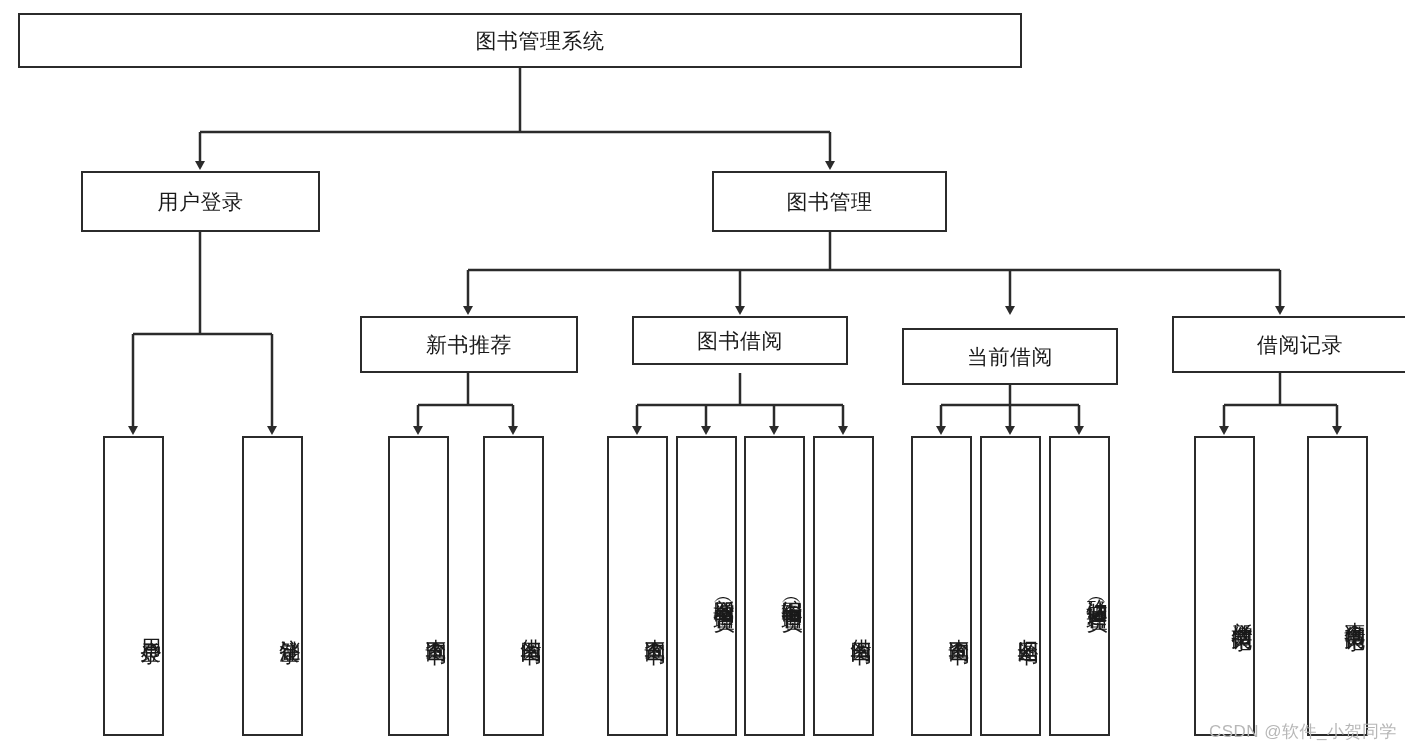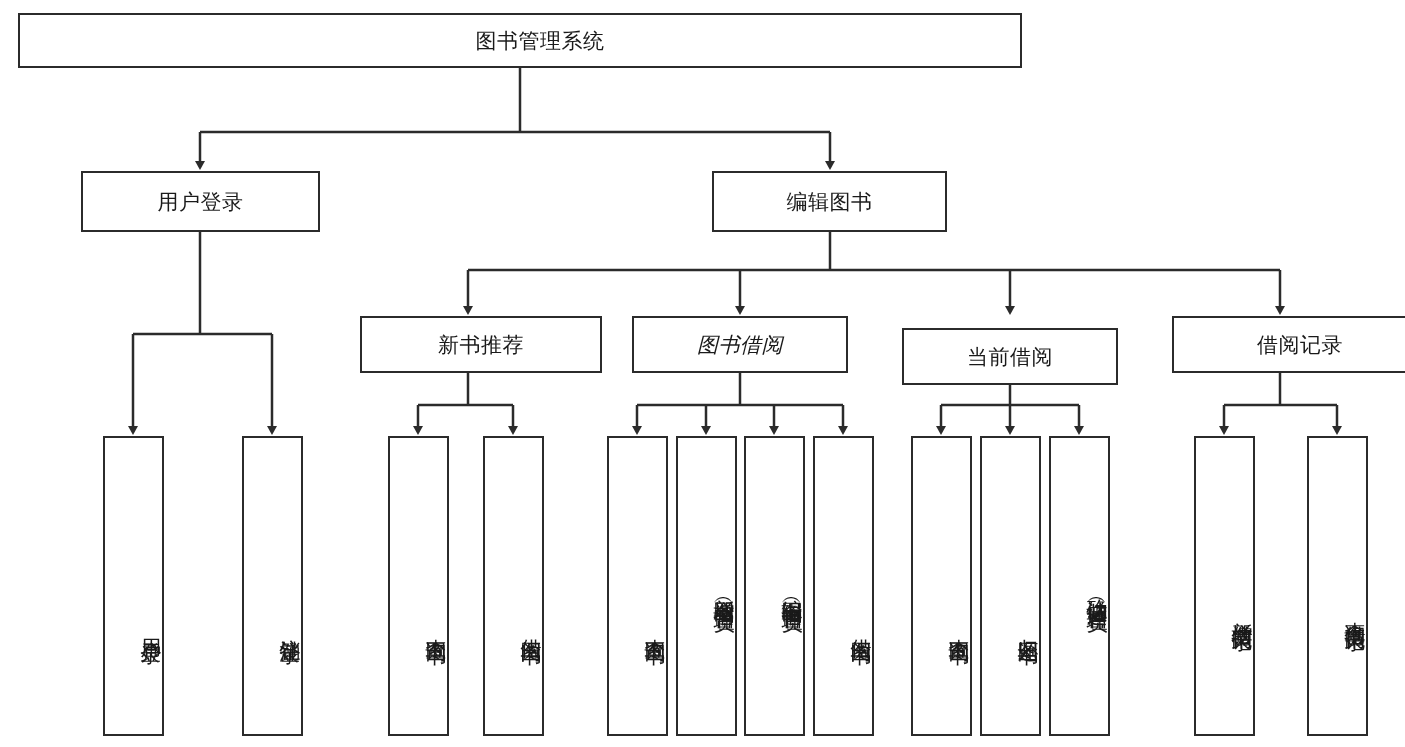--- a/index.html
+++ b/index.html
@@ -123,27 +123,27 @@
   </svg>
 
   <div class="node horiz" style="left:18px; top:13px; width:1004px; height:55px;padding-left:40px;">
     <span class="label">图书管理系统</span>
   </div>
 
   <div class="node horiz" style="left:81px; top:171px; width:239px; height:61px;">
     <span class="label">用户登录</span>
   </div>
   <div class="node horiz" style="left:712px; top:171px; width:235px; height:61px;">
-    <span class="label">编辑图书</span>
+    <span class="label">图书管理</span>
   </div>
 
-  <div class="node horiz" style="left:360px; top:316px; width:242px; height:57px;">
+  <div class="node horiz" style="left:360px; top:316px; width:218px; height:57px;">
     <span class="label">新书推荐</span>
   </div>
-  <div class="node horiz" style="left:632px; top:316px; width:216px; height:57px;font-style:italic;">
+  <div class="node horiz" style="left:632px; top:316px; width:216px; height:49px;">
     <span class="label">图书借阅</span>
   </div>
   <div class="node horiz" style="left:902px; top:328px; width:216px; height:57px;">
     <span class="label">当前借阅</span>
   </div>
   <div class="node horiz" style="left:1172px; top:316px; width:256px; height:57px;">
     <span class="label">借阅记录</span>
   </div>
 
   <div class="node vert" style="left:103px; top:436px; width:61px; height:300px; padding-top:80px;">
@@ -183,14 +183,15 @@
     <span class="label">确认归还（管理员）</span>
   </div>
 
   <div class="node vert" style="left:1194px; top:436px; width:61px; height:300px; padding-top:50px;">
     <span class="label">新增借阅记录</span>
   </div>
   <div class="node vert" style="left:1307px; top:436px; width:61px; height:300px; padding-top:50px;">
     <span class="label">查询借阅记录</span>
   </div>
 
+  <div class="watermark">CSDN @软件_小贺同学</div>
 
 </div>
 
 </body></html>

